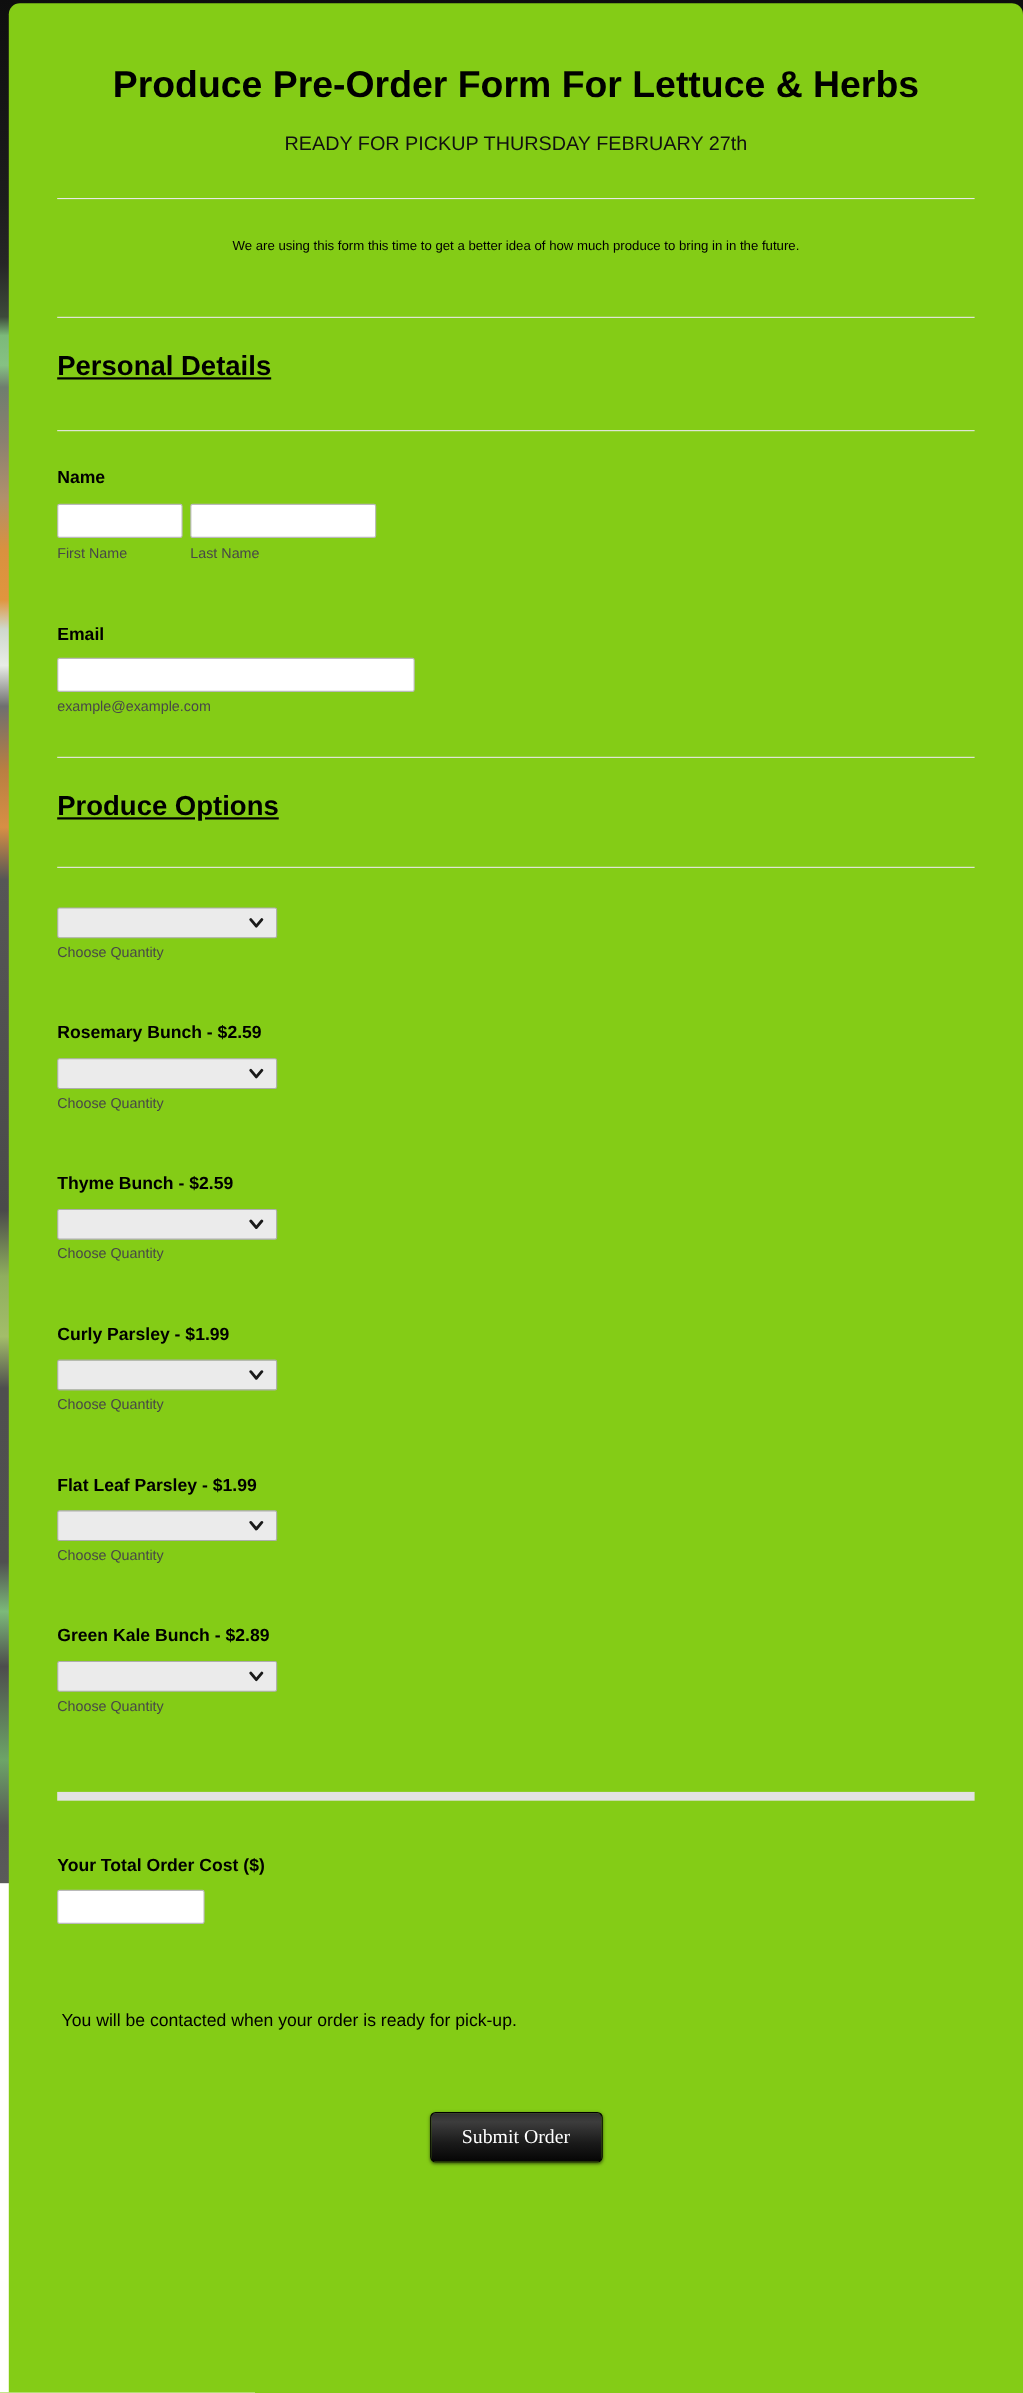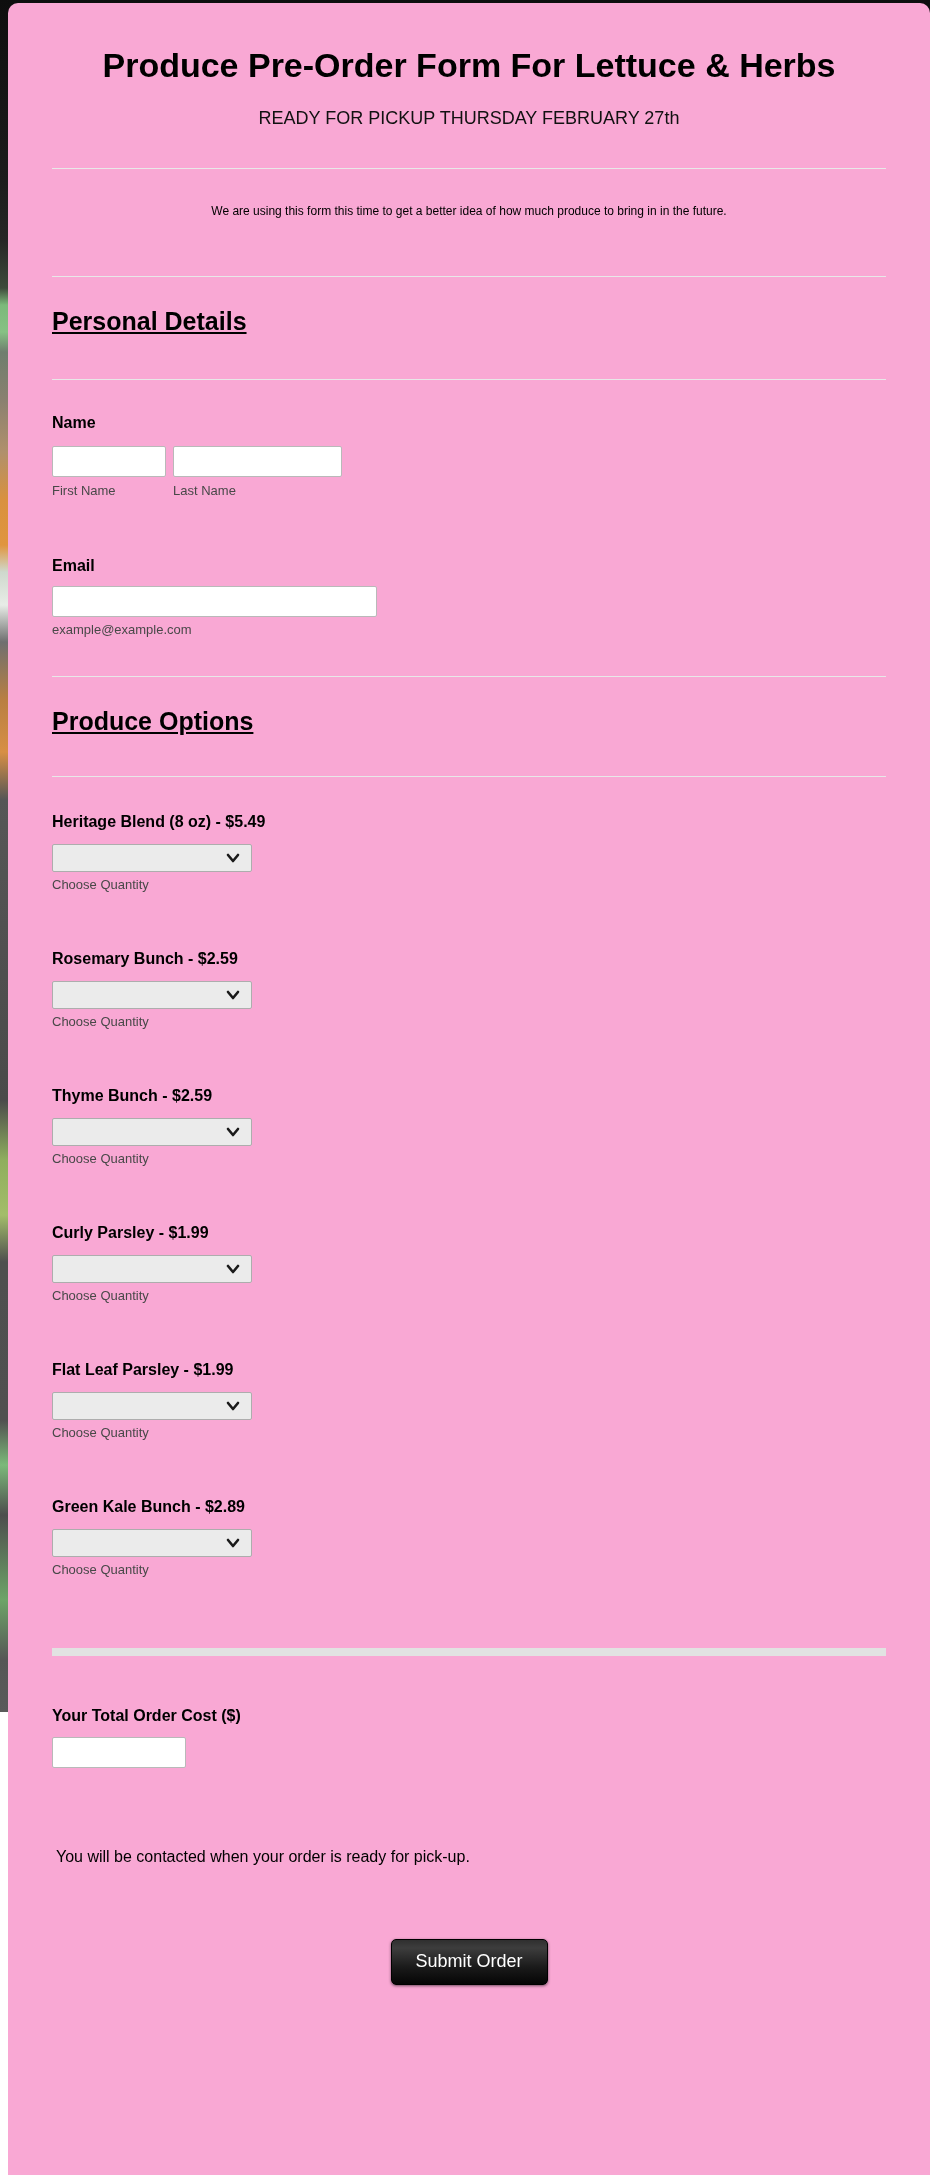--- a/index.html
+++ b/index.html
@@ -16,22 +16,22 @@
       #0e0e0e 0px,#1c1c1c 180px,#262626 240px,#3d4a3b 288px,
       #7cb97a 305px,#86c184 332px,#6f7e6e 352px,#8a8070 400px,
       #b0906c 452px,#d9913f 500px,#e0953e 545px,#cfd8cd 572px,
       #e8ece7 605px,#6f6f6f 642px,#b97f42 700px,#d78f45 752px,
       #565656 800px,#4a4a4a 1100px,#8fae5e 1160px,#a3bd6a 1215px,
       #4f4f4f 1262px,#505050 1420px,#7cb97a 1465px,#4d4d4d 1515px,
       #6da468 1600px,#565656 1660px,#5a5a5a 1712px);
   }
   .card{
     position:absolute;left:8px;top:3px;width:922px;height:2172px;
-    background:#f9a8d4;border-radius:10px 10px 0 0;
-    box-sizing:border-box;padding:0 44px;
+    background:#84cc16;border-radius:10px 10px 0 0;
+    box-sizing:border-box;padding:12px 44px;
   }
   .form-title{
     margin:42px auto 0 auto;max-width:780px;
     font-size:34px;line-height:1.2;font-weight:bold;text-align:center;
   }
   .form-subtitle{
     margin:22px 0 0 0;font-size:18px;text-align:center;color:#111;
   }
   .divider{border:0;border-top:1px solid #e8e8e8;margin:0;}
   .div-1{margin-top:39px;}
@@ -78,21 +78,21 @@
   .thick-divider{
     margin-top:70px;height:8px;background:#e2e2e2;border:0;width:100%;
   }
   .total-label{margin-top:51px;}
   .total-input{margin-top:12px;width:134px;display:block;}
   .note{margin:80px 0 0 0;padding-left:4px;font-size:16px;}
   .submit-row{margin-top:73px;text-align:center;}
   .submit-btn{
     display:inline-block;min-width:157px;height:46px;
     background:linear-gradient(180deg,#2f2f2f 0%,#3d3d3d 18%,#1a1a1a 62%,#050505 100%);
-    color:#fff;font-size:18px;font-family:Liberation Sans, sans-serif;
+    color:#fff;font-size:18px;font-family:Liberation Serif, serif;
     border:1px solid #000;border-radius:5px;cursor:pointer;
     box-shadow:0 1px 3px rgba(0,0,0,.55);padding:0 18px;text-align:center;
   }
 </style>
 </head>
 <body>
 
 <div class="bg-photo"></div>
 
 <div class="card">
@@ -124,21 +124,20 @@
   <input type="text" class="txt-input email-input" value="" style="">
   <div class="sublabel email-sub">example@example.com</div>
 
   <hr class="divider div-4">
 
   <h2 class="section-heading">Produce Options</h2>
 
   <hr class="divider div-5">
 
   <div class="product first">
-    <div class="field-label">Heritage Blend (8 oz) - $5.49</div>
     <div class="select-wrap">
       <select class="qty-select"><option></option></select>
       <svg class="chevron" viewBox="0 0 14 12">
           <polyline points="2,3 7,9 12,3" fill="none" stroke="#1a1a1a" stroke-width="2.6" stroke-linecap="round" stroke-linejoin="round"></polyline>
         </svg>
     </div>
     <div class="sublabel qty-sub">Choose Quantity</div>
   </div>
 
   <div class="product">

